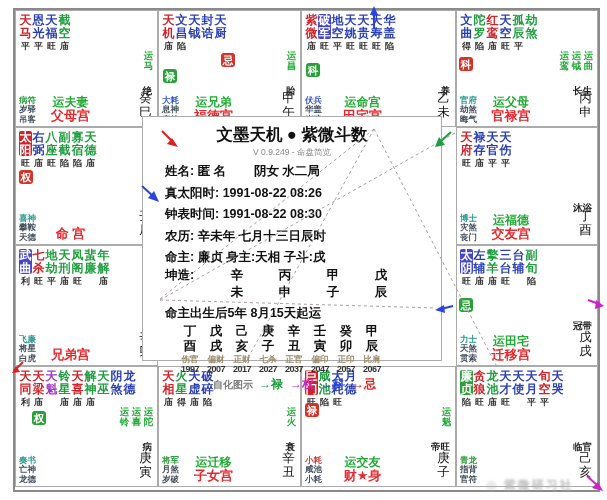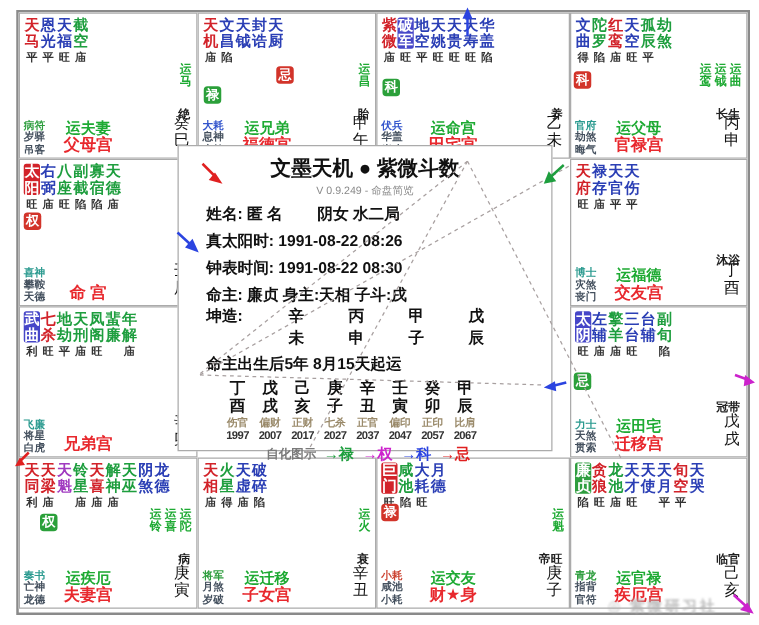--- a/index.html
+++ b/index.html
@@ -461,21 +461,20 @@
         <div class="stage">病</div>
         <div class="gz">
           <div>庚</div>
           <div>寅</div>
         </div>
         <div class="gods">
           <div style="color: rgb(42, 154, 143);">奏书</div>
           <div style="color: rgb(68, 80, 94);">亡神</div>
           <div style="color: rgb(68, 80, 94);">龙德</div>
         </div>
-        <div class="plabel"><div class="yun">运疾厄</div><div class="pal">夫妻宫</div></div>
       </div>
       <div class="cell" style="grid-area: 4 / 2;">
         <div class="stars">
           <div class="star" style="color: rgb(210, 35, 42);">
             <div>天</div>
             <div>相</div>
           </div>
           <div class="star" style="color: rgb(30, 158, 62);">
             <div>火</div>
             <div>星</div>
@@ -586,30 +585,30 @@
         <div class="stage">临官</div>
         <div class="gz">
           <div>己</div>
           <div>亥</div>
         </div>
         <div class="gods">
           <div style="color: rgb(47, 158, 63);">青龙</div>
           <div style="color: rgb(68, 80, 94);">指背</div>
           <div style="color: rgb(68, 80, 94);">官符</div>
         </div>
-        <div class="plabel"><div class="yun">运官禄</div><div class="pal">疾厄宫</div></div>
       </div>
     </div>
 
   <div class="center">
     <div class="c-title">文墨天机 ● 紫微斗数</div>
     <div class="c-ver">V 0.9.249 - 命盘简览</div>
     <div class="c-info">姓名: 匿 名        阴女 水二局</div>
     <div class="c-info">真太阳时: 1991-08-22 08:26</div>
     <div class="c-info">钟表时间: 1991-08-22 08:30</div>
+    <div class="c-info">农历: 辛未年 七月十三日辰时</div>
     <div class="c-info">命主: 廉贞 身主:天相 子斗:戌</div>
     <div class="kz">
       <span class="kz-label">坤造:</span>
       <div class="kz-row" id="kz-stems">
           <span>辛</span>
           <span>丙</span>
           <span>甲</span>
           <span>戊</span>
         </div>
       <div class="kz-row" id="kz-branches">

